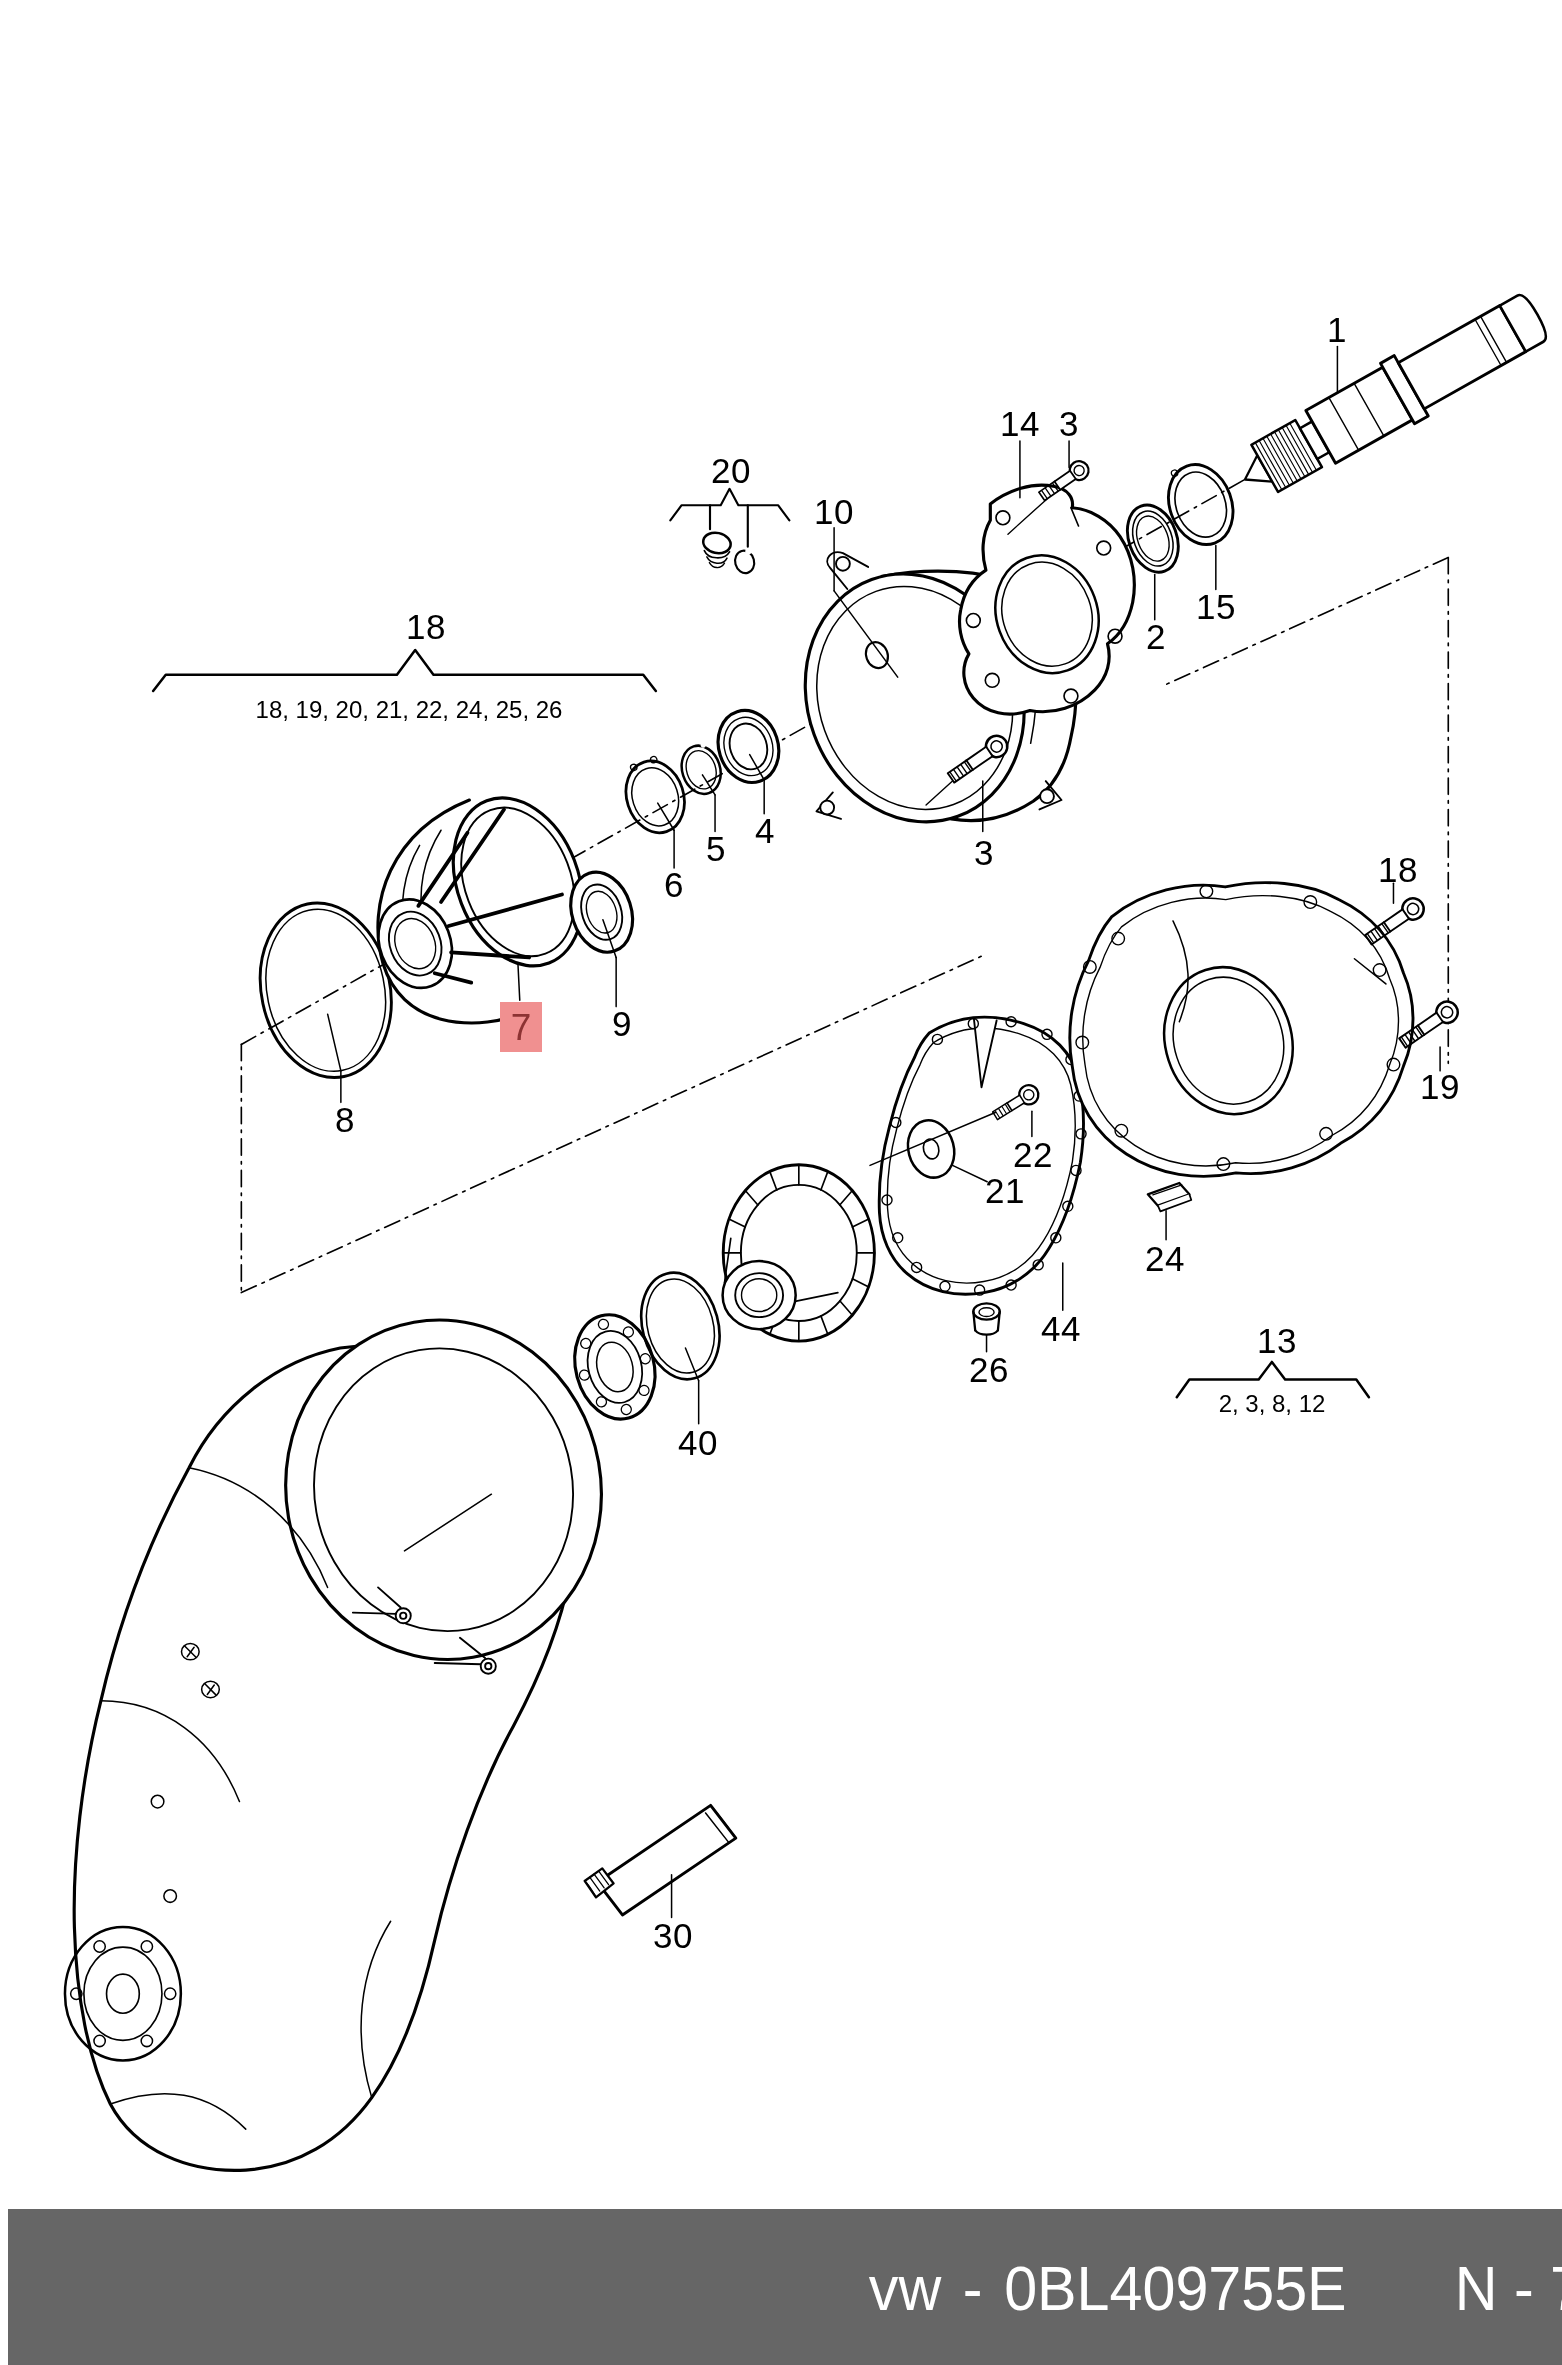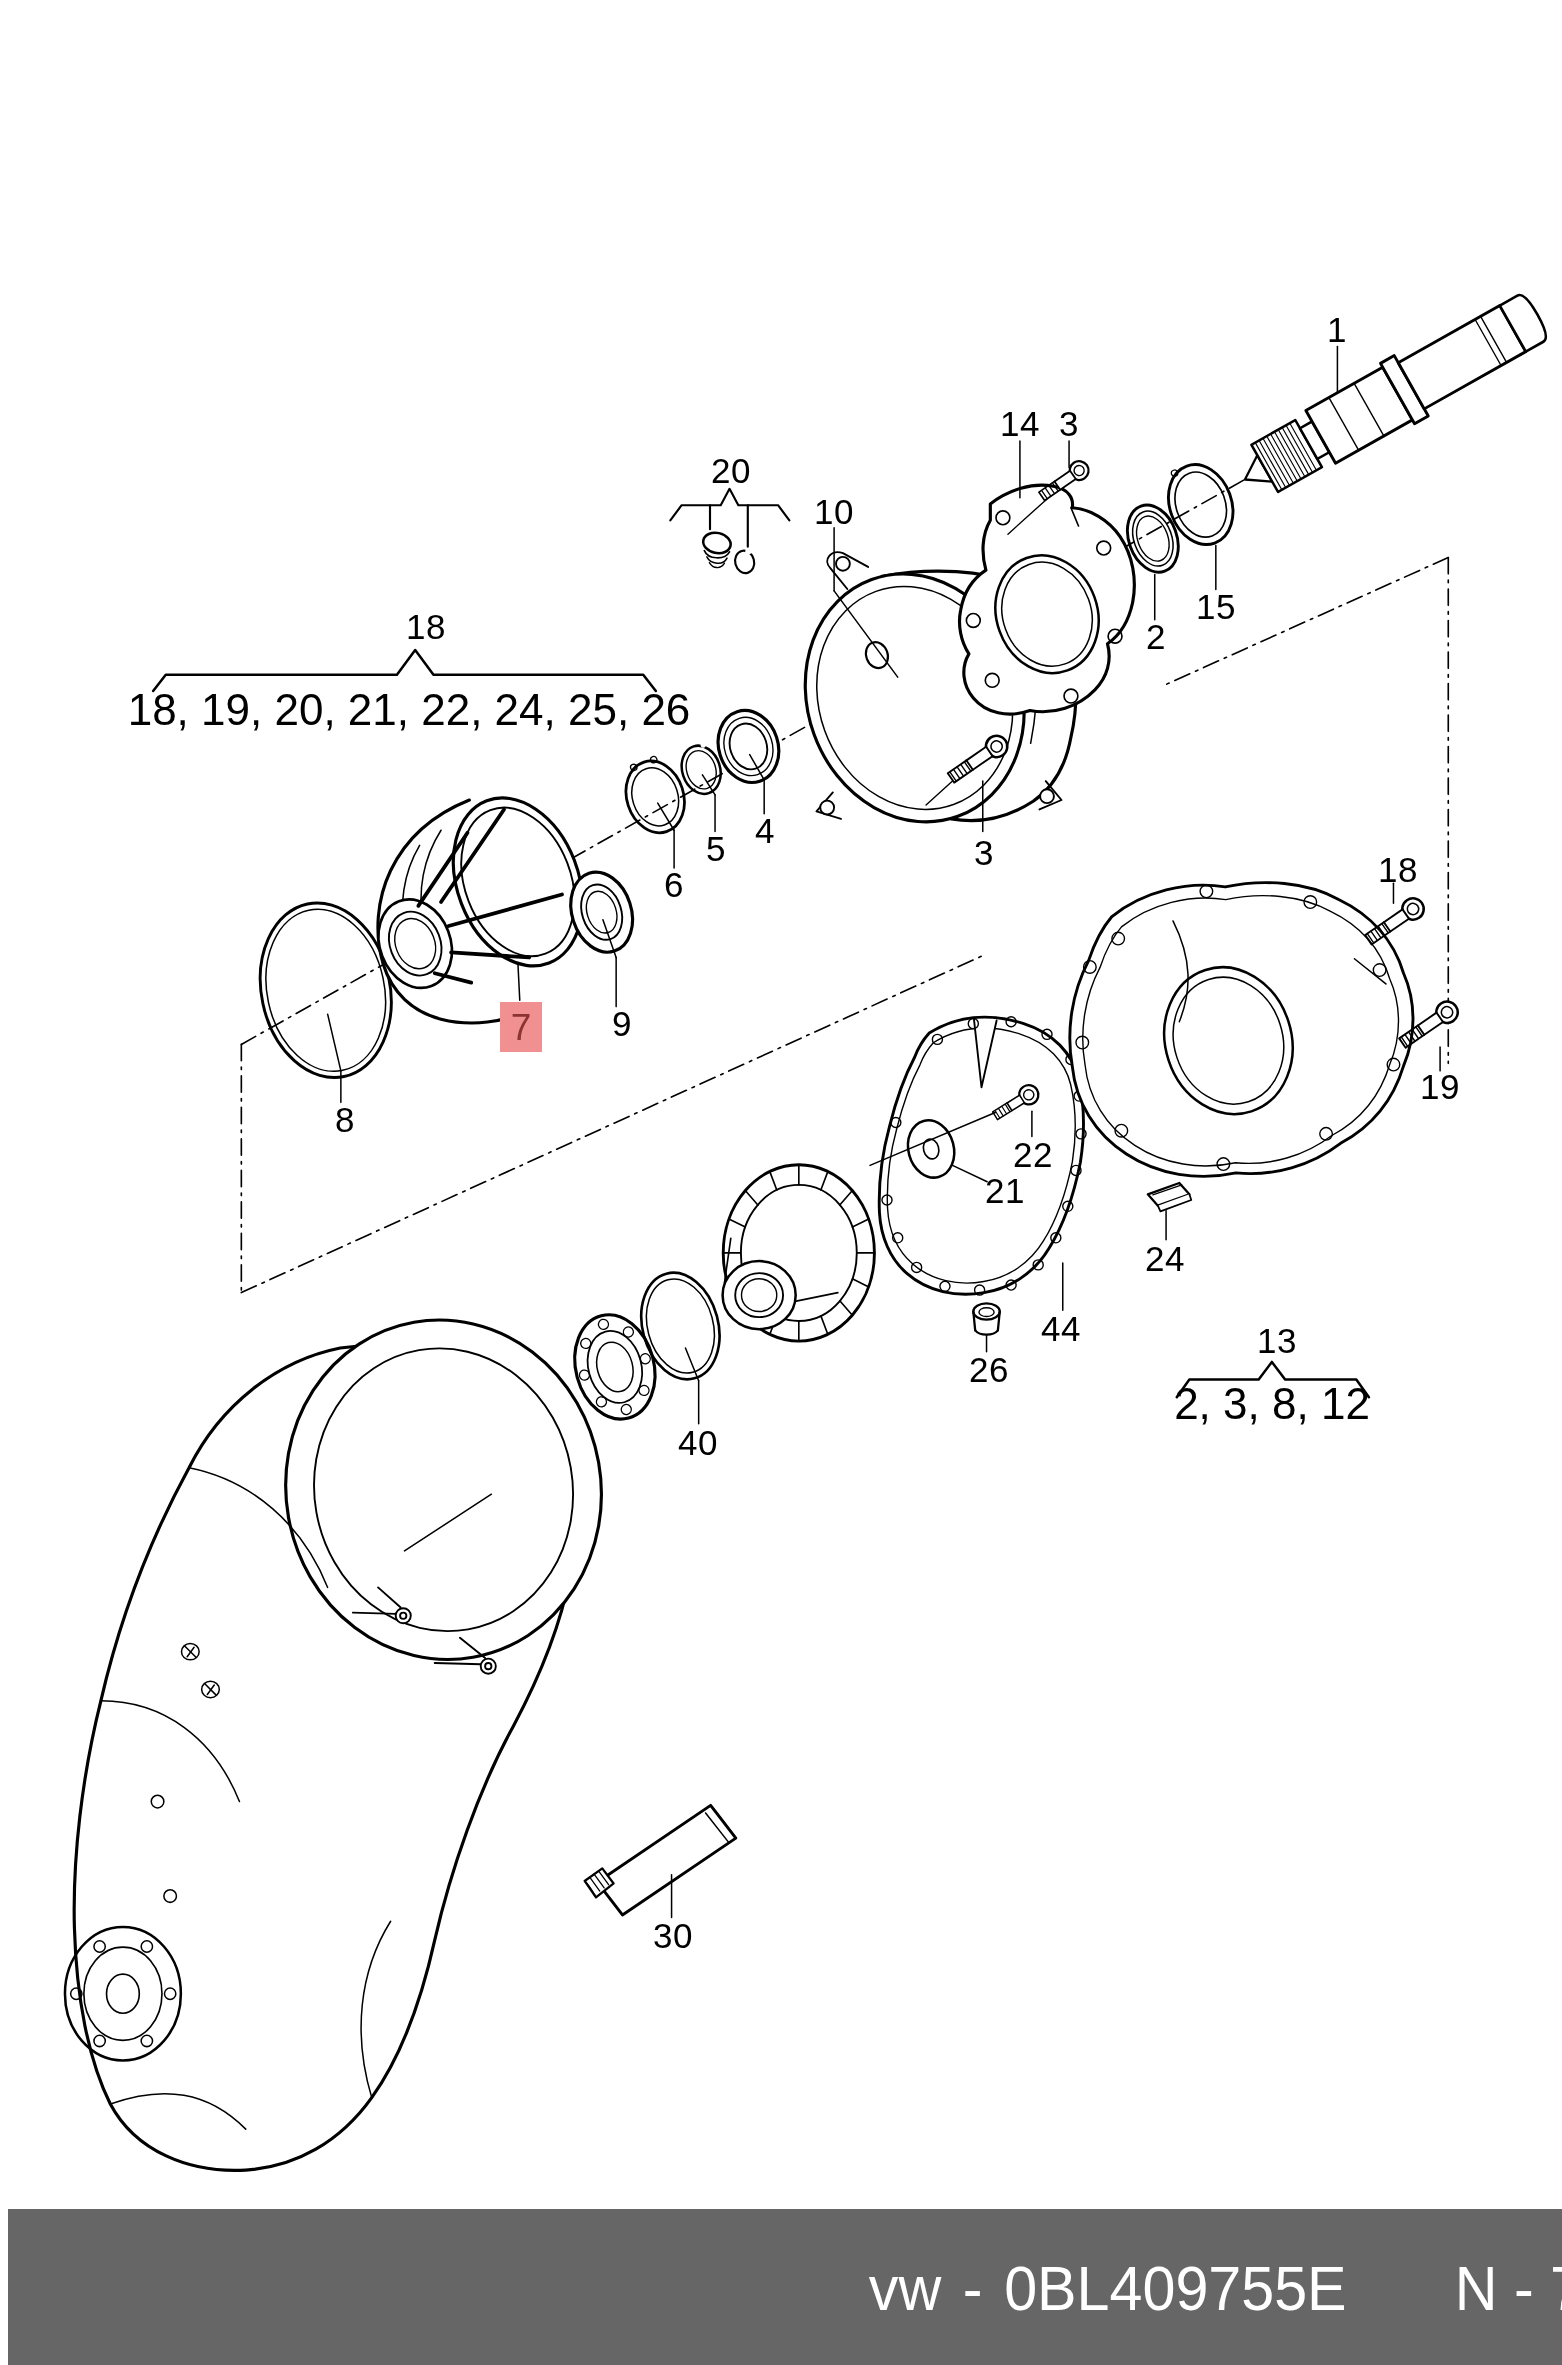--- a/index.html
+++ b/index.html
@@ -6,21 +6,21 @@
     --line:#000000; --background:#ffffff;
     --highlight-box:#f09090; --highlight-text:#8c3333;
     --footer-bg:#666666; --footer-text:#ffffff;
   }
   html,body{margin:0;padding:0;background:#e8e8e8;}
   .page{position:relative;width:1563px;height:2366px;background:var(--background);
         font-family:"Liberation Sans",sans-serif;overflow:hidden;}
   .art{position:absolute;left:0;top:0;}
   .callout{position:absolute;transform:translate(-50%,-50%);font-size:35px;font-weight:400;
            color:var(--line);letter-spacing:0.6px;white-space:nowrap;line-height:1;}
-  .group-items{position:absolute;transform:translate(-50%,-50%);font-size:44px;color:var(--line);
+  .group-items{position:absolute;transform:translate(-50%,-50%);font-size:24px;color:var(--line);
            white-space:nowrap;line-height:1;}
   .highlight-box{position:absolute;left:500px;top:1002px;width:42px;height:50px;
            background:var(--highlight-box);display:flex;align-items:center;justify-content:center;}
   .highlight-box .num{font-size:37px;color:var(--highlight-text);line-height:1;}
   .footer{position:absolute;left:8px;bottom:0;width:100%;height:157px;background:var(--footer-bg);
           display:flex;align-items:center;justify-content:flex-end;padding-left:35px;}
   .footer-inner{display:flex;align-items:baseline;gap:23px;color:var(--footer-text);
           font-size:63px;transform:scaleX(0.94);white-space:nowrap;}
   .footer-inner .gap{display:inline-block;width:69px;}
 </style>

